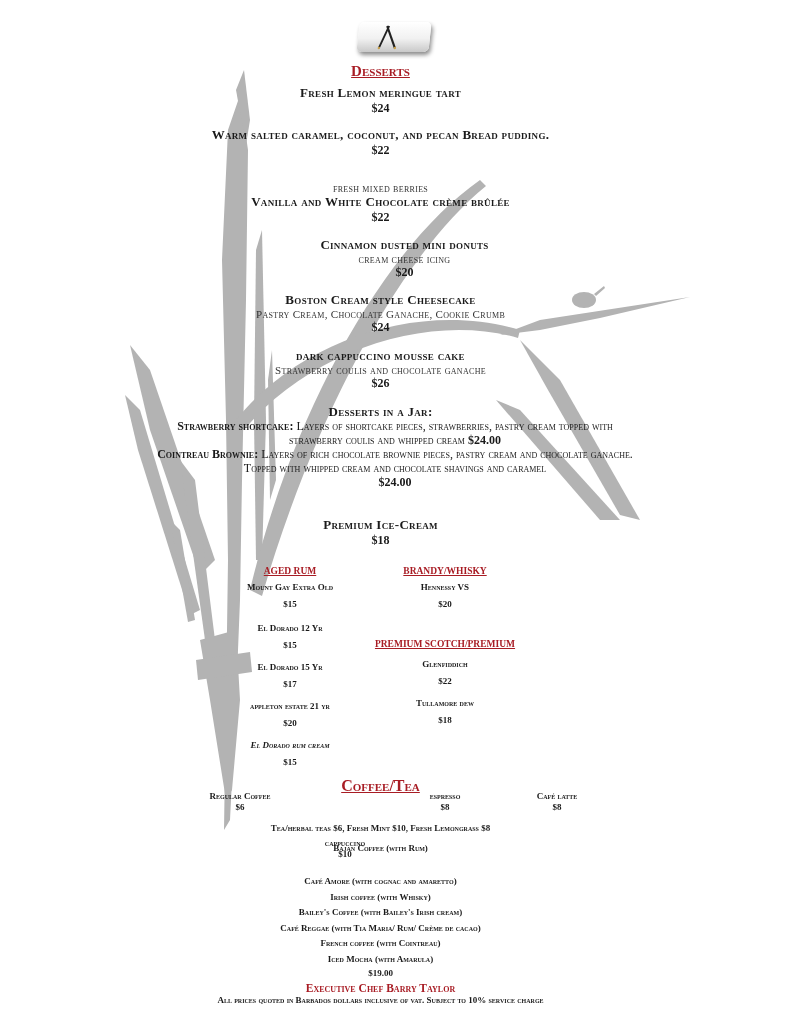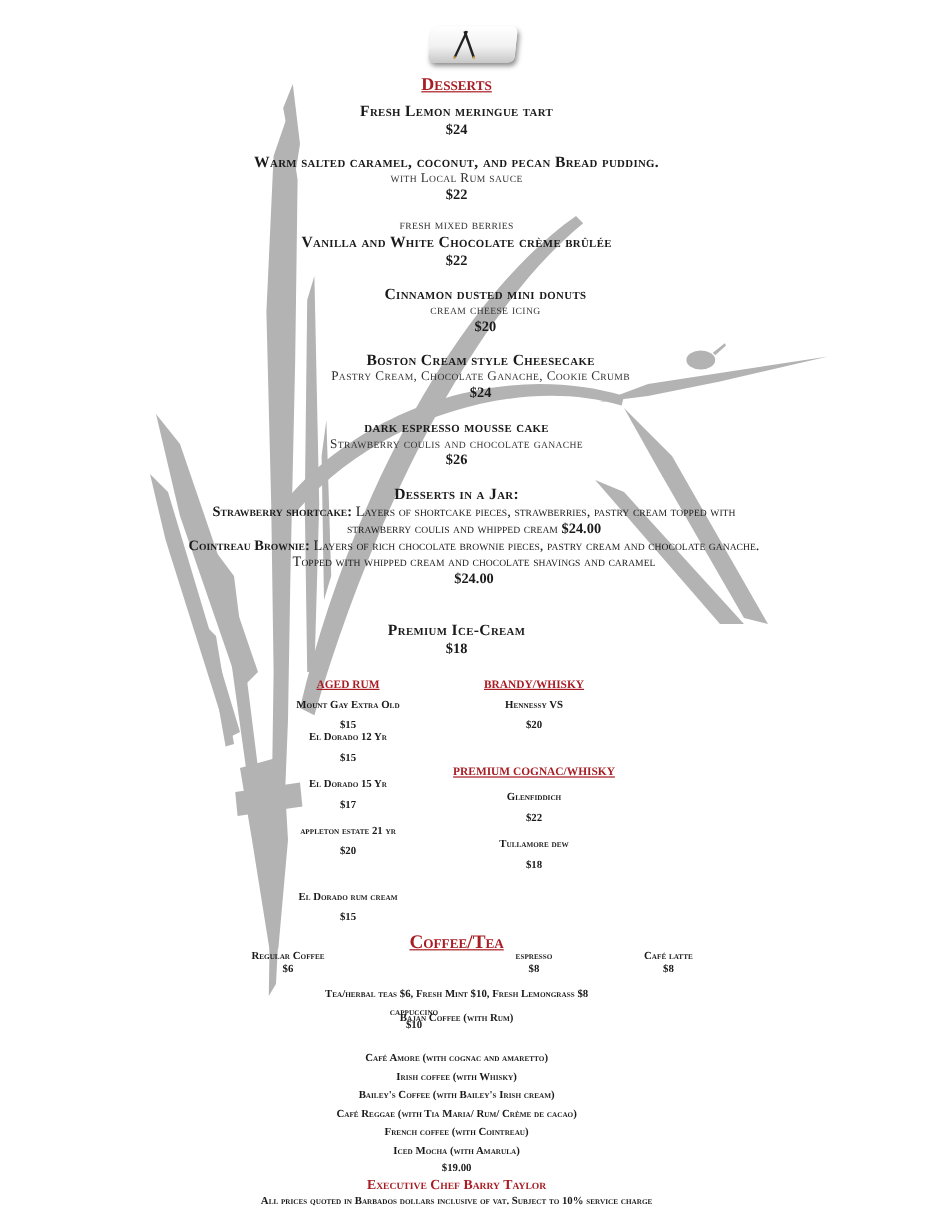--- a/index.html
+++ b/index.html
@@ -68,81 +68,80 @@
 
   <div class="abs sc title-red" style="top:63px;font-size:15px;">Desserts</div>
 
   <div class="abs" style="top:85px;">
     <div class="sc item-name">Fresh Lemon meringue tart</div>
     <div class="item-price">$24</div>
   </div>
 
   <div class="abs" style="top:127px;">
     <div class="sc item-name">Warm salted caramel, coconut, and pecan Bread pudding.</div>
-    <div class="sc item-desc">with Local Rum sauce</div>
     <div class="item-price">$22</div>
   </div>
 
   <div class="abs" style="top:182px;">
     <div class="sc item-desc">fresh mixed berries</div>
     <div class="sc item-name">Vanilla and White Chocolate crème brûlée</div>
     <div class="item-price">$22</div>
   </div>
 
   <div class="abs" style="top:237px;padding-left:24px;">
     <div class="sc item-name">Cinnamon dusted mini donuts</div>
     <div class="sc item-desc">cream cheese icing</div>
     <div class="item-price">$20</div>
   </div>
 
-  <div class="abs" style="top:292px;padding-left:20px;">
+  <div class="abs" style="top:292px;">
     <div class="sc item-name">Boston Cream style Cheesecake</div>
     <div class="sc item-desc">Pastry Cream, Chocolate Ganache, Cookie Crumb</div>
     <div class="item-price">$24</div>
   </div>
 
   <div class="abs" style="top:348px;">
-    <div class="sc item-name">dark espresso mousse cake</div>
+    <div class="sc item-name">dark cappuccino mousse cake</div>
     <div class="sc item-desc">Strawberry coulis and chocolate ganache</div>
     <div class="item-price">$26</div>
   </div>
 
   <div class="abs sc item-name" style="top:404px;">Desserts in a Jar:</div>
   <div class="abs sc jar" style="top:419px;">
     <b>Strawberry shortcake:</b><span> Layers of shortcake pieces, strawberries, pastry cream topped with strawberry coulis and whipped cream </span><b>$24.00</b><br>
     <b>Cointreau Brownie:</b><span> Layers of rich chocolate brownie pieces, pastry cream and chocolate ganache.  Topped with whipped cream and chocolate shavings and caramel</span><br>
     <b>$24.00</b>
   </div>
 
   <div class="abs" style="top:517px;">
     <div class="sc item-name">Premium Ice-Cream</div>
     <div class="item-price">$18</div>
   </div>
 
   <div class="col" style="left:230px;width:120px;top:566px;">
     <div class="sc col-head">AGED RUM</div>
     <div class="sc" style="margin-top:6px;">Mount Gay Extra Old</div>
     <div style="margin-top:7px;">$15</div>
-    <div class="sc" style="">El Dorado 12 Yr</div>
+    <div class="sc" style="margin-top:14px;">El Dorado 12 Yr</div>
     <div style="margin-top:7px;">$15</div>
     <div class="sc" style="margin-top:12px;">El Dorado 15 Yr</div>
     <div style="margin-top:7px;">$17</div>
     <div class="sc" style="margin-top:12px;">appleton estate 21 yr</div>
     <div style="margin-top:7px;">$20</div>
-    <div class="sc" style="margin-top:28px;">El Dorado rum cream</div>
+    <div class="sc" style="margin-top:12px;font-style:italic;">El Dorado rum cream</div>
     <div style="margin-top:7px;">$15</div>
   </div>
 
   <div class="col" style="left:365px;width:160px;top:566px;">
     <div class="sc col-head">BRANDY/WHISKY</div>
     <div class="sc" style="margin-top:6px;">Hennessy VS</div>
     <div style="margin-top:7px;">$20</div>
   </div>
   <div class="col" style="left:365px;width:160px;top:639px;">
-    <div class="sc col-head">PREMIUM COGNAC/WHISKY</div>
+    <div class="sc col-head">PREMIUM SCOTCH/PREMIUM</div>
     <div class="sc" style="margin-top:10px;">Glenfiddich</div>
     <div style="margin-top:7px;">$22</div>
     <div class="sc" style="margin-top:12px;">Tullamore dew</div>
     <div style="margin-top:7px;">$18</div>
   </div>
 
   <div class="abs sc title-red" style="top:777px;font-size:16px;">Coffee/Tea</div>
   <div class="coffee-col sc" style="left:195px;width:90px;top:791px;">
     <div>Regular Coffee</div>
     <div>$6</div>

